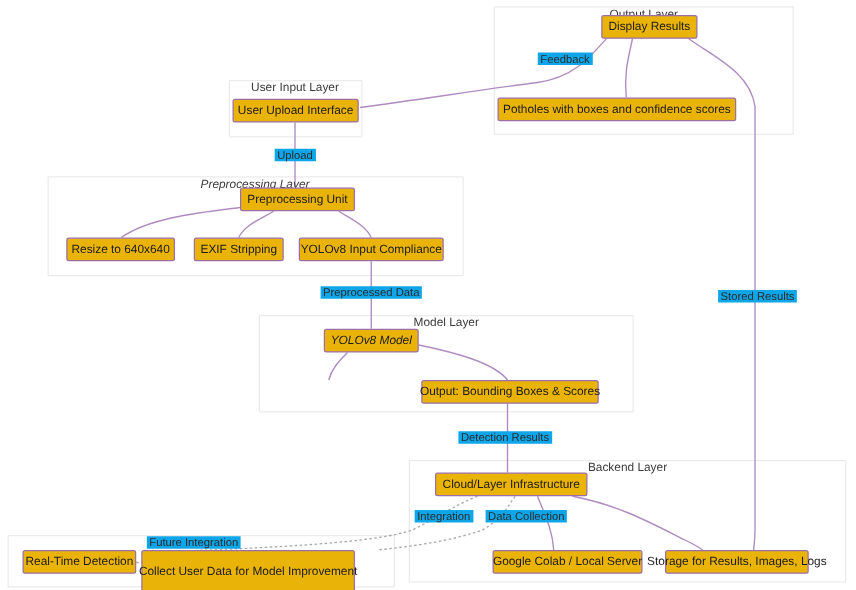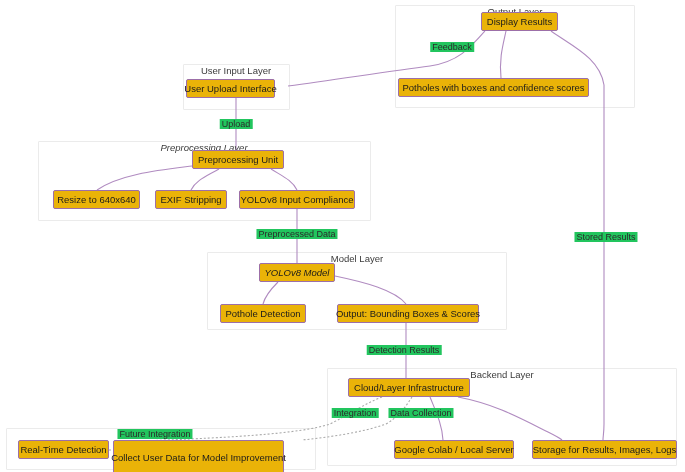--- a/index.html
+++ b/index.html
@@ -57,21 +57,21 @@
     white-space: nowrap;
     padding: 0 7px;
     line-height: 11px;
   }
   .edge-label {
     position: absolute;
     font-size: 9px;
     color: #2b2b2b;
     white-space: nowrap;
     transform: translate(-50%, -50%);
-    background: #22c55e;
+    background: #0ea5e9;
     padding: 0 2px;
     line-height: 10px;
   }
 </style>
 </head>
 <body>
 
 <div id="diagram-root">
 
   <div class="cluster" style="left:395px; top:5px; width:240px; height:103px;"></div>
@@ -130,27 +130,26 @@
   <div class="edge-label" style="left:236px; top:124px;">Upload</div>
   <div class="edge-label" style="left:297px; top:234px;">Preprocessed Data</div>
   <div class="edge-label" style="left:404px; top:350px;">Detection Results</div>
   <div class="edge-label" style="left:606px; top:237px;">Stored Results</div>
   <div class="edge-label" style="left:355px; top:413px;">Integration</div>
   <div class="edge-label" style="left:421px; top:413px;">Data Collection</div>
   <div class="edge-label" style="left:155px; top:434px;">Future Integration</div>
 
   <div class="node" style="left:481px; top:12px; width:77px; height:19px;">Display Results</div>
   <div class="node" style="left:398px; top:78px; width:191px; height:19px;">Potholes with boxes and confidence scores</div>
-  <div class="node" style="left:186px; top:79px; width:89px; height:19px;text-align:center;">User Upload Interface</div>
+  <div class="node" style="left:186px; top:79px; width:101px; height:19px;text-align:center;">User Upload Interface</div>
   <div class="node" style="left:192px; top:150px; width:92px; height:19px;">Preprocessing Unit</div>
   <div class="node" style="left:53px; top:190px; width:87px; height:19px;">Resize to 640x640</div>
   <div class="node" style="left:155px; top:190px; width:72px; height:19px;">EXIF Stripping</div>
   <div class="node" style="left:239px; top:190px; width:116px; height:19px;">YOLOv8 Input Compliance</div>
   <div class="node" style="left:259px; top:263px; width:76px; height:19px;font-style:italic;">YOLOv8 Model</div>
-  <div class="node" style="left:220px; top:304px; width:86px; height:19px;">Pothole Detection</div>
   <div class="node" style="left:337px; top:304px; width:142px; height:19px;">Output: Bounding Boxes &amp; Scores</div>
   <div class="node" style="left:348px; top:378px; width:122px; height:19px;">Cloud/Layer Infrastructure</div>
   <div class="node" style="left:394px; top:440px; width:120px; height:19px;">Google Colab / Local Server</div>
-  <div class="node" style="left:532px; top:440px; width:145px; height:19px;">Storage for Results, Images, Logs</div>
+  <div class="node" style="left:532px; top:440px; width:115px; height:19px;">Storage for Results, Images, Logs</div>
   <div class="node" style="left:18px; top:440px; width:91px; height:19px;">Real-Time Detection</div>
   <div class="node" style="left:113px; top:440px; width:171px; height:35px;">Collect User Data for Model Improvement</div>
 
 </div>
 
 </body></html>

